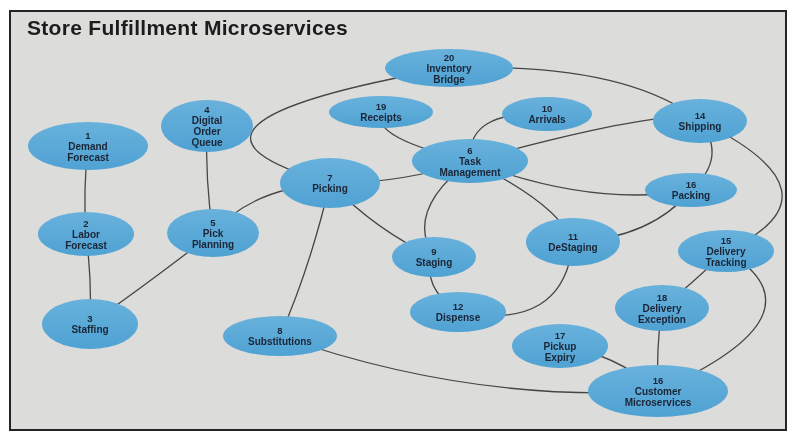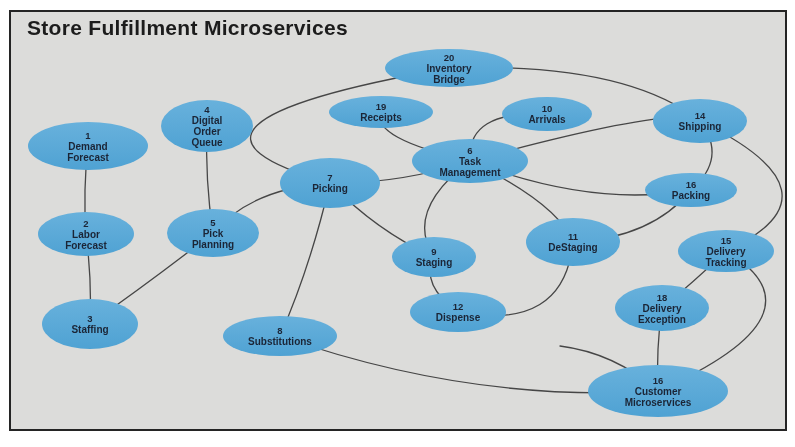--- a/index.html
+++ b/index.html
@@ -146,20 +146,25 @@
     <div class="node" style="left: 678px; top: 230px; width: 96px; height: 42px; color: rgb(27, 37, 54); background: linear-gradient(rgb(104, 177, 220), rgb(79, 162, 211)) rgb(87, 168, 216);">
       <div class="num">15</div>
       <div class="word">Delivery</div>
       <div class="word">Tracking</div>
     </div>
     <div class="node" style="left: 588px; top: 365px; width: 140px; height: 52px; color: rgb(27, 37, 54); background: linear-gradient(rgb(104, 177, 220), rgb(79, 162, 211)) rgb(87, 168, 216);">
       <div class="num">16</div>
       <div class="word">Customer</div>
       <div class="word">Microservices</div>
     </div>
+    <div class="node" style="left: 512px; top: 324px; width: 96px; height: 44px; color: rgb(27, 37, 54); background: linear-gradient(rgb(104, 177, 220), rgb(79, 162, 211)) rgb(87, 168, 216);">
+      <div class="num">17</div>
+      <div class="word">Pickup</div>
+      <div class="word">Expiry</div>
+    </div>
     <div class="node" style="left: 615px; top: 285px; width: 94px; height: 46px; color: rgb(27, 37, 54); background: linear-gradient(rgb(104, 177, 220), rgb(79, 162, 211)) rgb(87, 168, 216);">
       <div class="num">18</div>
       <div class="word">Delivery</div>
       <div class="word">Exception</div>
     </div>
     <div class="node" style="left: 329px; top: 96px; width: 104px; height: 32px; color: rgb(27, 37, 54); background: linear-gradient(rgb(104, 177, 220), rgb(79, 162, 211)) rgb(87, 168, 216);">
       <div class="num">19</div>
       <div class="word">Receipts</div>
     </div>
     <div class="node" style="left: 385px; top: 49px; width: 128px; height: 38px; color: rgb(27, 37, 54); background: linear-gradient(rgb(104, 177, 220), rgb(79, 162, 211)) rgb(87, 168, 216);">

